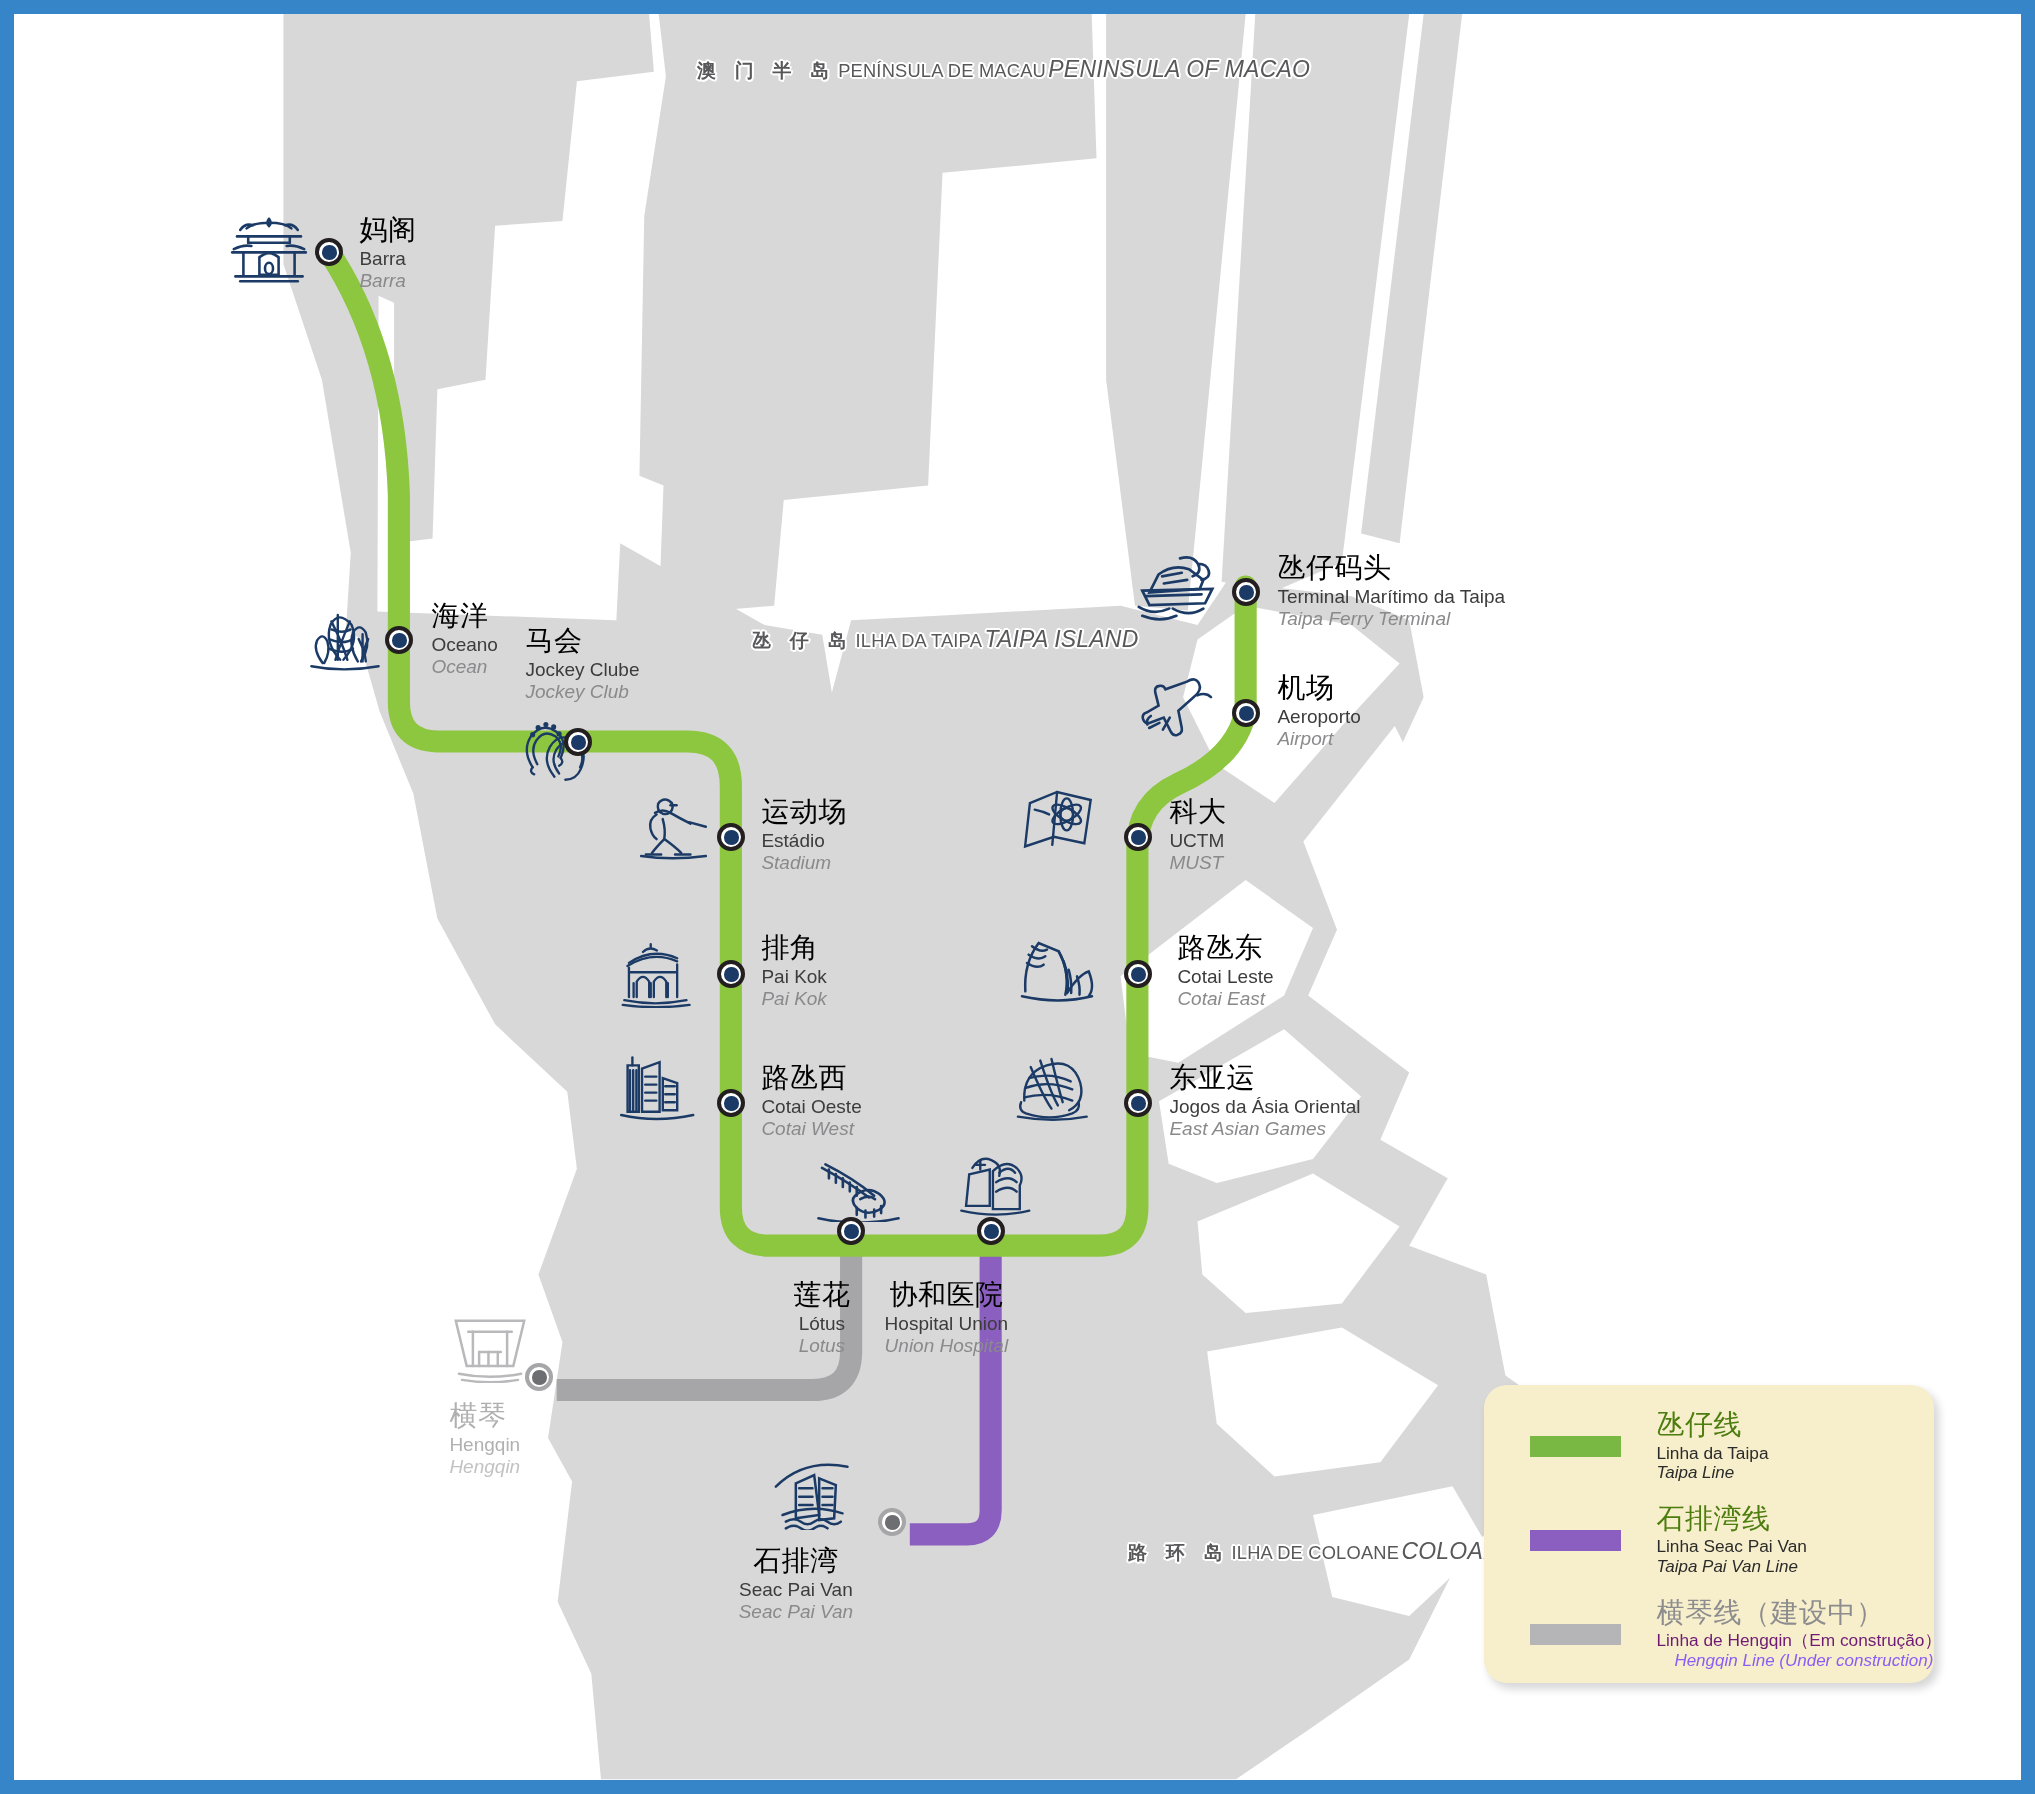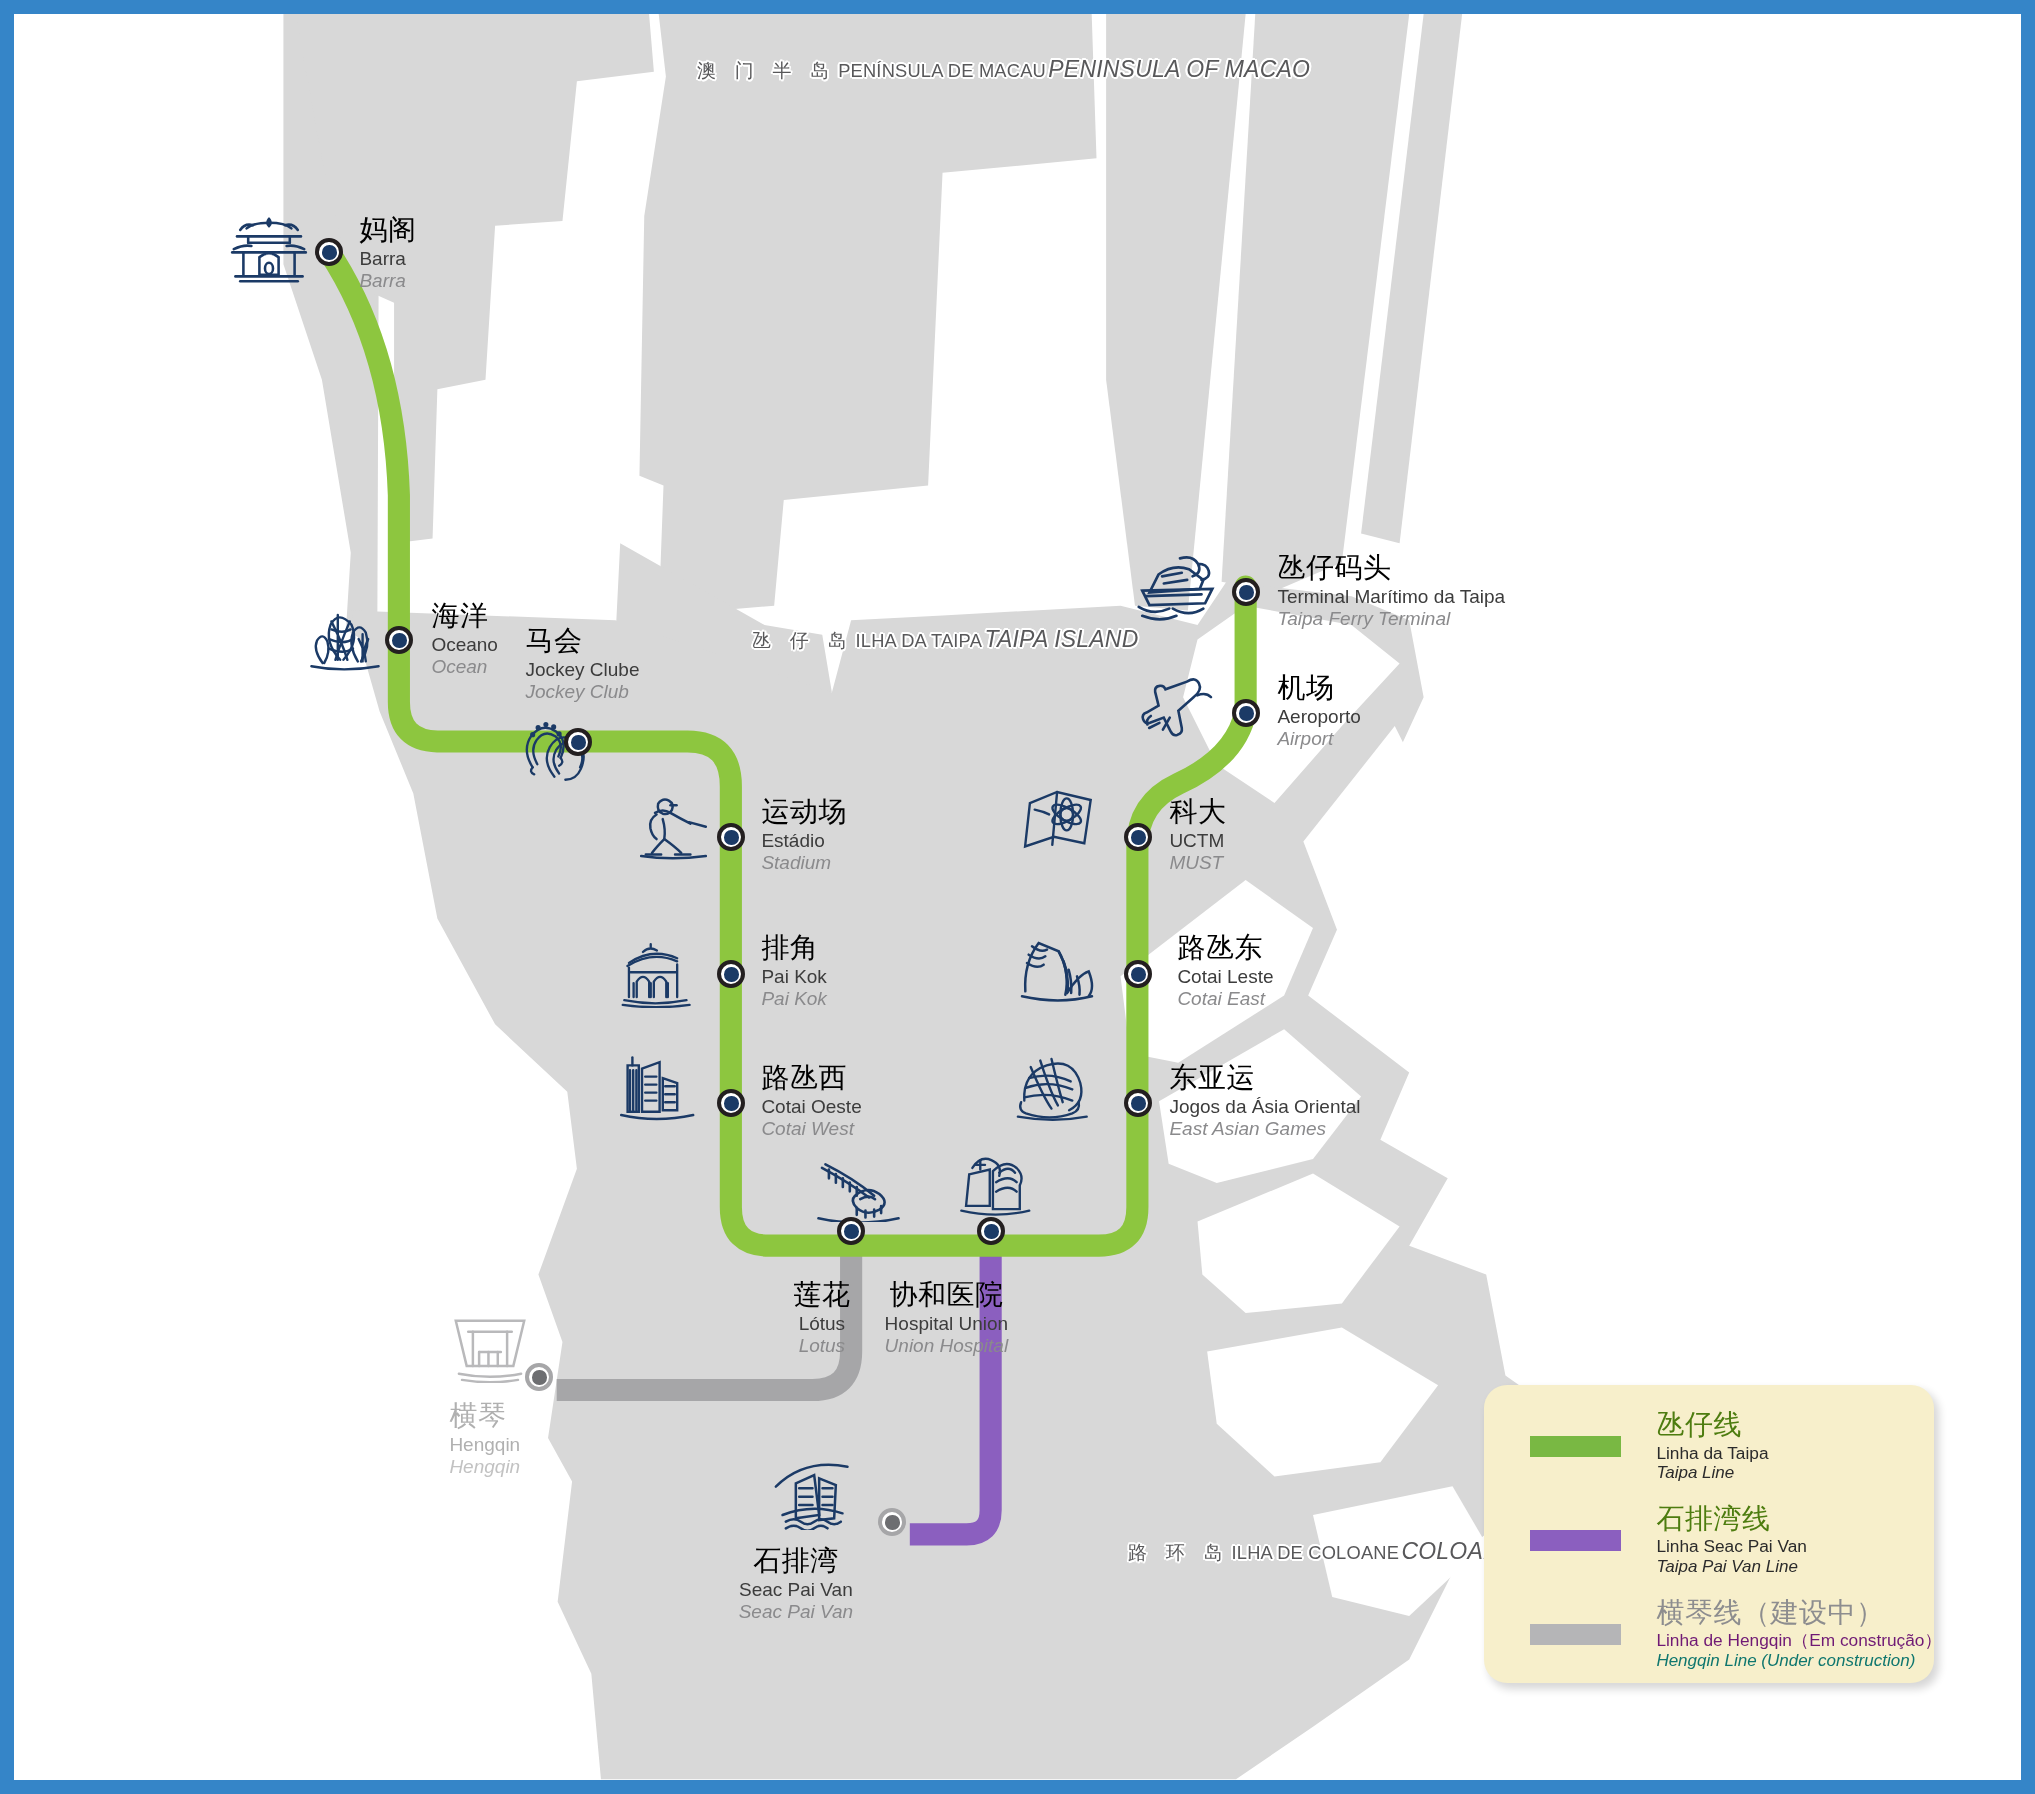--- a/index.html
+++ b/index.html
@@ -30,21 +30,21 @@
     color:#58585A;
     line-height:1.22;
     letter-spacing:0.2px;
     pointer-events:none;
     text-shadow:
       -1.4px -1.4px 0 #fff, 1.4px -1.4px 0 #fff, -1.4px 1.4px 0 #fff, 1.4px 1.4px 0 #fff,
       0 -1.9px 0 #fff, 0 1.9px 0 #fff, -1.9px 0 0 #fff, 1.9px 0 0 #fff,
       -1px -1.9px 0 #fff, 1px 1.9px 0 #fff, 1.9px -1px 0 #fff, -1.9px 1px 0 #fff;
     white-space:nowrap;
   }
-  .area-label .zh { font-size:19px; letter-spacing:6.7px; padding-left:6.7px; font-weight:400; }
+  .area-label .zh { font-size:19px; letter-spacing:6.7px; padding-left:6.7px; font-weight:700; }
   .area-label .pt { font-size:18.3px; font-weight:400; }
   .area-label .en { font-size:23px; font-style:italic; font-weight:400; }
 
   
   .stn-label { position:absolute; white-space:nowrap; line-height:1.12; }
   .stn-label .zh { font-size:28px; color:#000; font-weight:400; letter-spacing:0.5px; display:block; }
   .stn-label .pt { font-size:19px; color:#3C3C3C; font-weight:400; display:block; margin-top:1.9px; }
   .stn-label .en { font-size:19px; color:#8A8A8C; font-style:italic; font-weight:400; display:block; margin-top:1.4px; }
   .stn-label.uc .zh { color:#B0B0B0; }
   .stn-label.uc .pt { color:#B0B0B0; }
@@ -92,21 +92,21 @@
   }
   .leg-row { display:flex; align-items:flex-start; margin-bottom:21px; padding-left:46px; }
   .leg-row:last-child { margin-bottom:0; }
   .leg-swatch { width:91px; height:21px; flex:0 0 91px; margin-top:26px; }
   .leg-txt { margin-left:35px; line-height:1.1; white-space:nowrap; }
   .leg-txt .zh { font-size:28px; color:#4d7c0f; display:block; letter-spacing:0.5px; }
   .leg-txt .pt { font-size:17.3px; color:#2B2B2B; display:block; margin-top:2.4px; }
   .leg-txt .en { font-size:17px; color:#2B2B2B; font-style:italic; display:block; margin-top:1.9px; }
   .leg-row.uc .leg-txt .zh { color:#8D8D8F; }
   .leg-row.uc .leg-txt .pt { color:#701a75; }
-  .leg-row.uc .leg-txt .en { color:#0f766e; }
+  .leg-row.uc .leg-txt .en { color:#8b5cf6;margin-left:18px; }
 </style>
 </head>
 <body>
 
 <div id="frame">
 <div id="canvas">
 
   <svg id="mapsvg" viewBox="0 0 4170 3669" preserveAspectRatio="none">
     <g fill="#D8D8D8">
       <path d="M560,0 L560,520 L640,760 L700,1120 L690,1280 L755,1320 L760,0 Z"></path>

